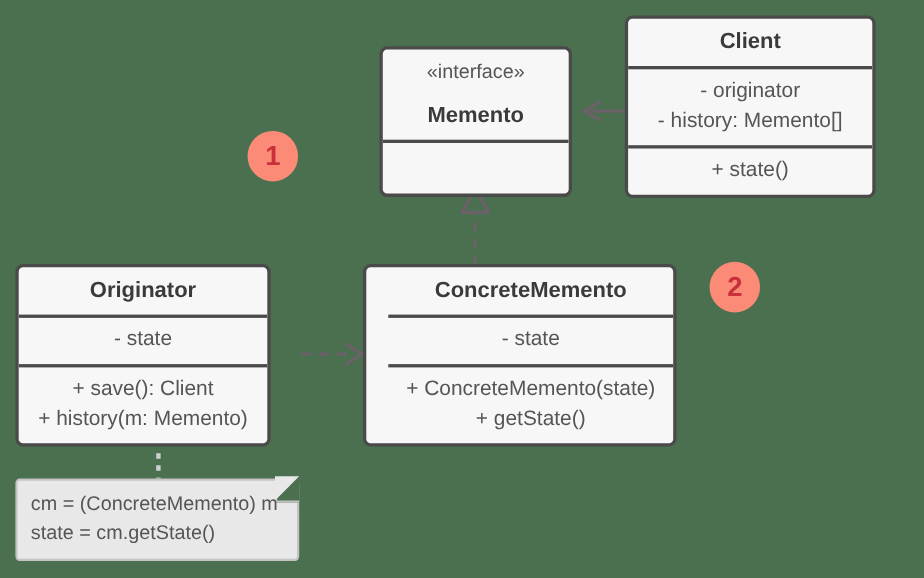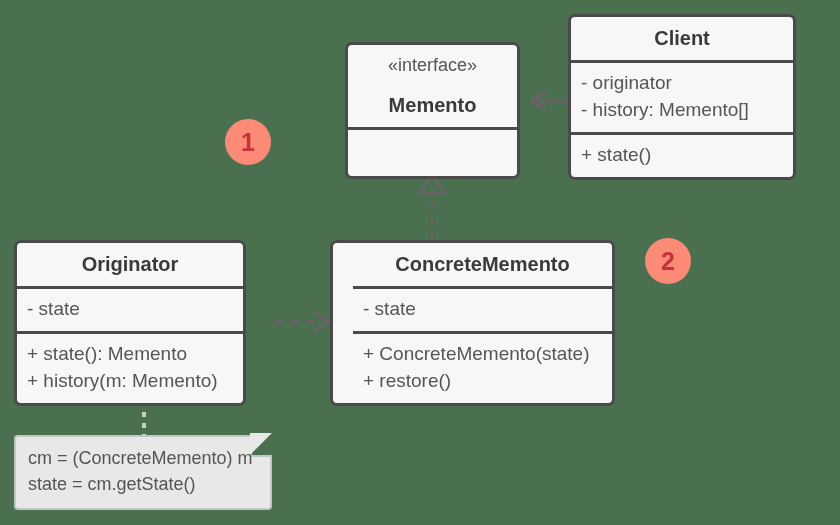--- a/index.html
+++ b/index.html
@@ -57,20 +57,21 @@
     font-size: 18px;
     color: #555;
     line-height: 1.25;
     margin-bottom: 16px;
   }
   .uml-name {
     display: block;
   }
   .uml-members {
     padding: 7px 10px 8px 10px;
+    text-align: center;
   }
   .uml-member {
     color: #555555;
     font-size: 19px;
     line-height: 1.42;
     white-space: nowrap;
   }
   .uml-compartment.empty {
     min-height: 46px;
   }
@@ -185,37 +186,37 @@
   <div class="uml-class" style="left:14px; top:240px; width:232px;">
     <div class="uml-compartment">
       <div class="uml-title">
         <span class="uml-name">Originator</span>
       </div>
     </div>
     <div class="uml-compartment uml-members">
       <div class="uml-member">- state</div>
     </div>
     <div class="uml-compartment uml-members">
-      <div class="uml-member">+ state(): Memento</div>
+      <div class="uml-member">+ save(): Client</div>
       <div class="uml-member">+ history(m: Memento)</div>
     </div>
   </div>
 
   <div class="uml-class" style="left:330px; top:240px; width:285px;padding-left:20px;">
     <div class="uml-compartment">
       <div class="uml-title">
         <span class="uml-name">ConcreteMemento</span>
       </div>
     </div>
     <div class="uml-compartment uml-members">
       <div class="uml-member">- state</div>
     </div>
     <div class="uml-compartment uml-members">
       <div class="uml-member">+ ConcreteMemento(state)</div>
-      <div class="uml-member">+ restore()</div>
+      <div class="uml-member">+ getState()</div>
     </div>
   </div>
 
   <div class="uml-note" style="left:14px; top:435px; width:258px;">
     <div class="fold"></div>
     <div class="note-line">cm = (ConcreteMemento) m</div>
     <div class="note-line">state = cm.getState()</div>
   </div>
 
   <div class="step-badge" style="left:225px; top:119px;">

